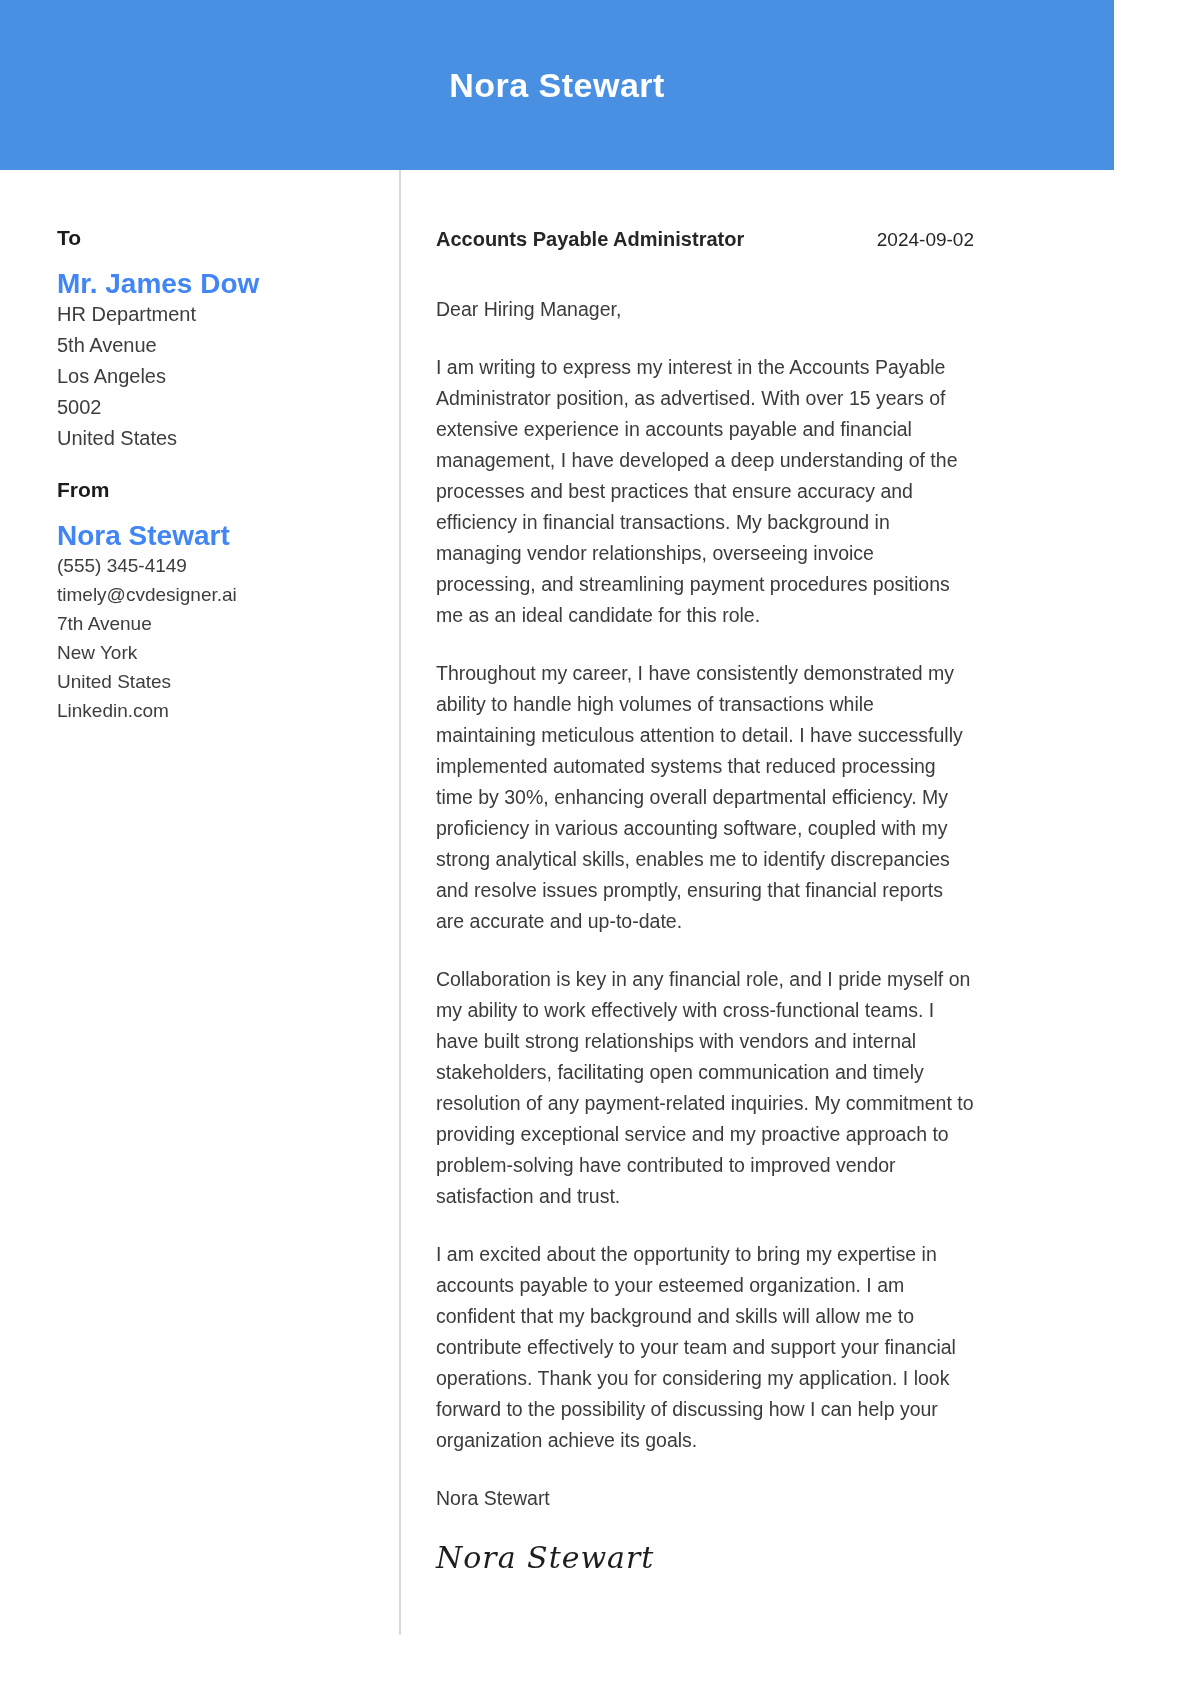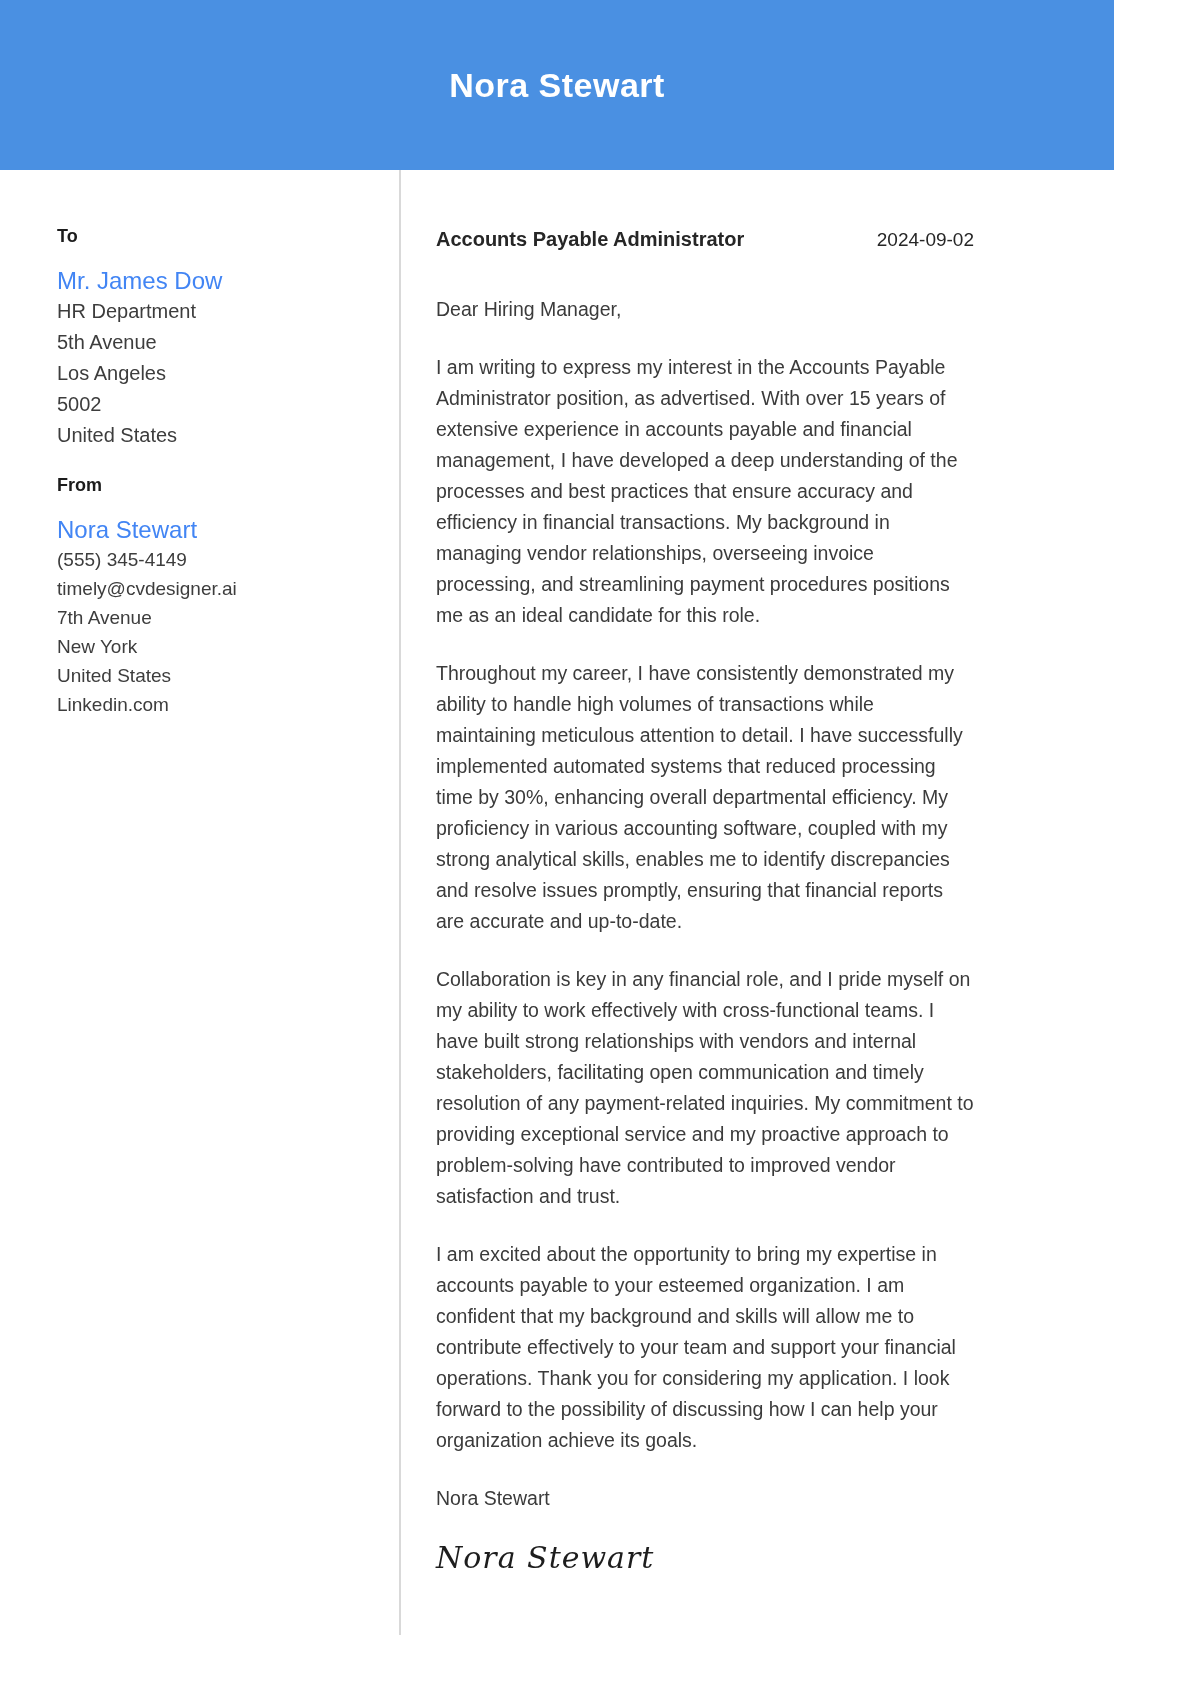--- a/index.html
+++ b/index.html
@@ -34,25 +34,25 @@
     display:flex;
     min-height:1465px;height:1465px;
   }
   .sidebar{
     width:401px;flex:0 0 401px;
     border-right:2px solid var(--divider);
     padding:56px 40px 0 57px;
   }
   .side-heading{
     margin:0 0 18px 0;
-    font-size:18px;font-weight:700;
+    font-size:21px;font-weight:700;
     color:var(--heading-text);
   }
   .contact-name{
-    font-size:24px;font-weight:400;
+    font-size:28px;font-weight:700;
     color:var(--accent);
     line-height:31px;
     cursor:pointer;
   }
   .to-lines .addr-line{
     font-size:20px;color:#3d3d3d;line-height:31px;
   }
   .from-section{margin-top:24px;}
   .from-lines .addr-line{
     font-size:19px;color:#3d3d3d;line-height:29px;

